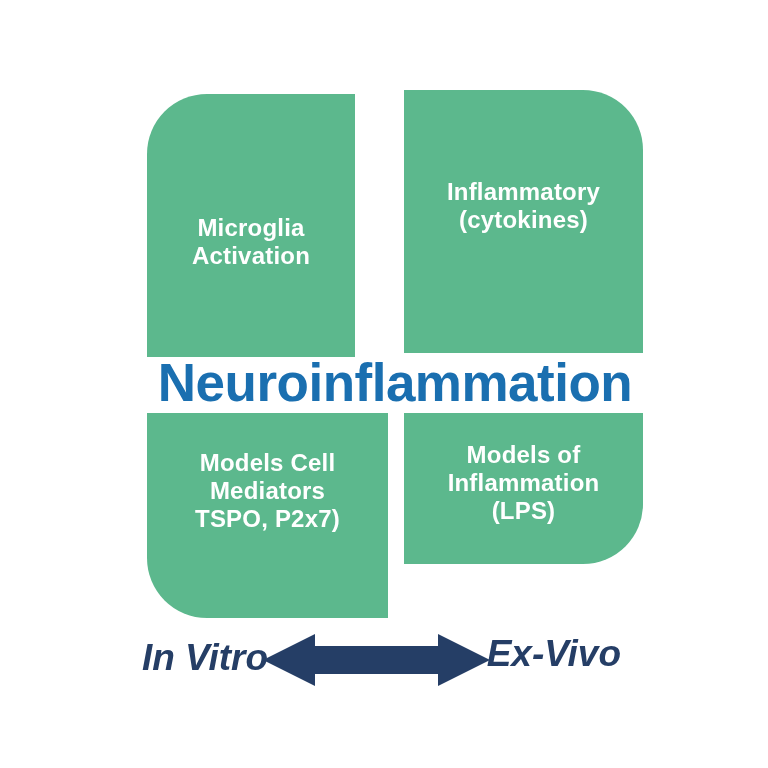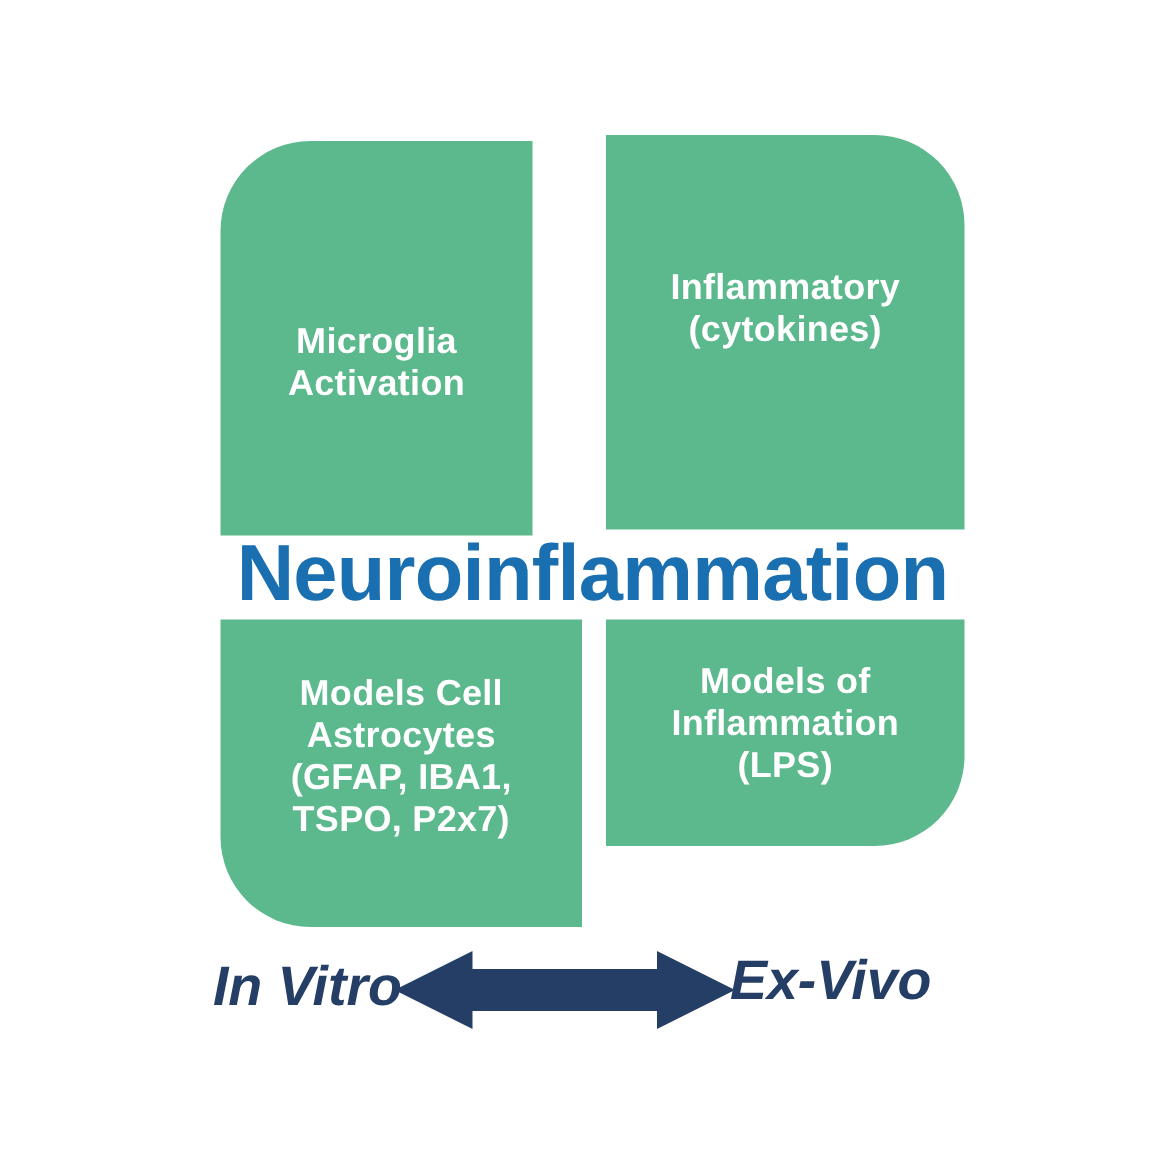--- a/index.html
+++ b/index.html
@@ -90,22 +90,21 @@
   <div class="quad q-tr">
     <div class="qtext">
       <div>Inflammatory</div>
       <div>(cytokines)</div>
     </div>
   </div>
 
   <div class="quad q-bl">
     <div class="qtext">
       <div>Models Cell</div>
-      <div>Astrocytes</div>
-      <div>(GFAP, IBA1,</div>
+      <div>Mediators</div>
       <div>TSPO, P2x7)</div>
     </div>
   </div>
 
   <div class="quad q-br">
     <div class="qtext">
       <div>Models of</div>
       <div>Inflammation</div>
       <div>(LPS)</div>
     </div>

